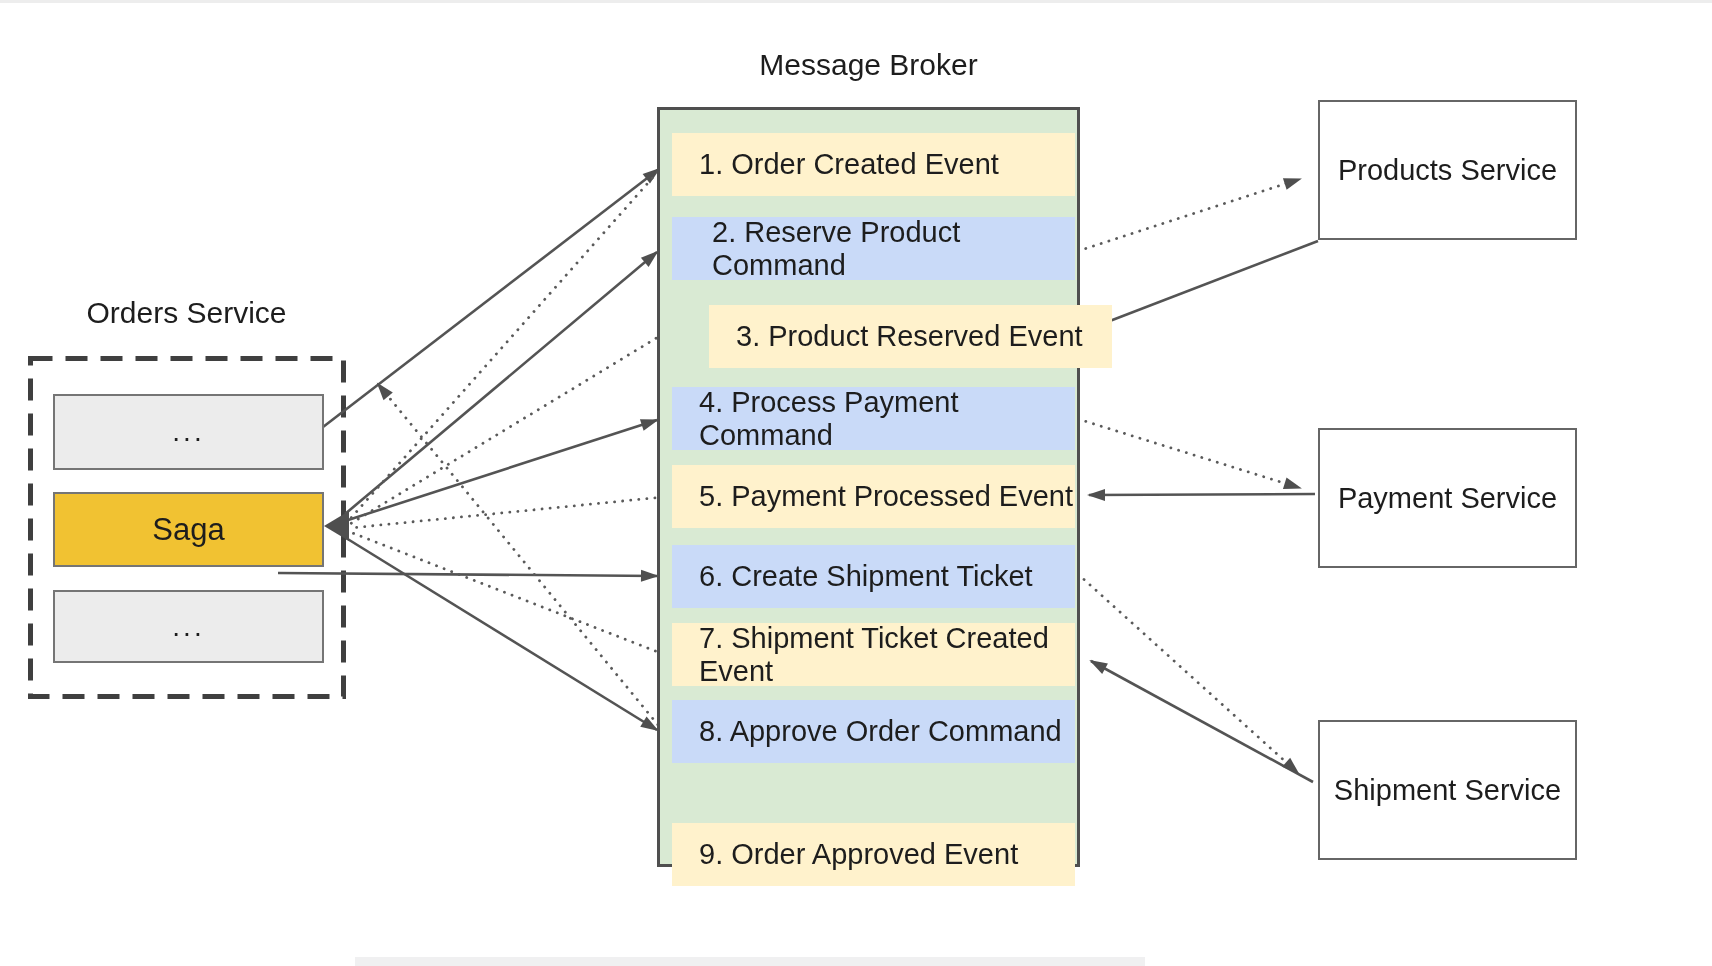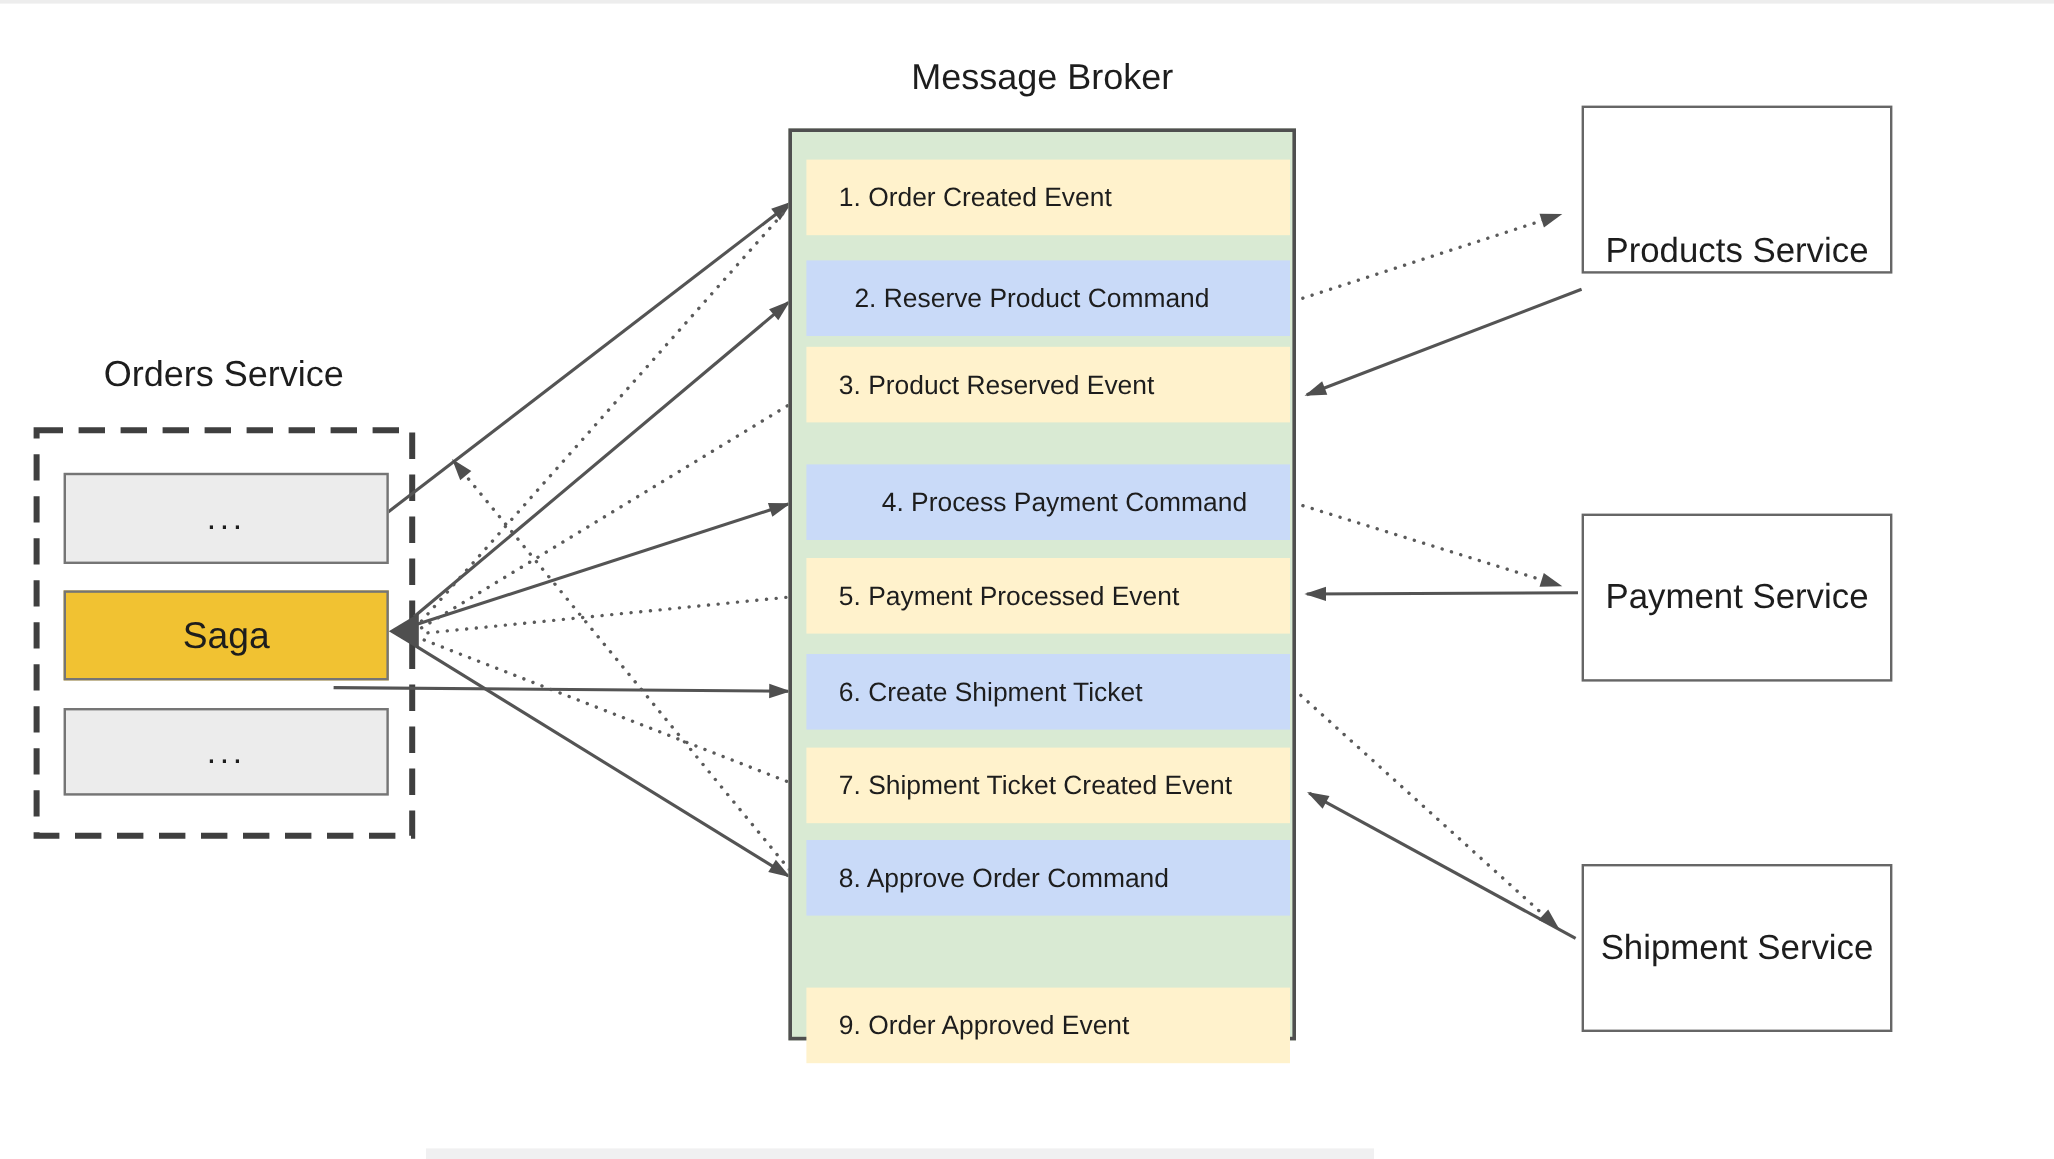--- a/index.html
+++ b/index.html
@@ -22,34 +22,34 @@
   .solid{stroke:var(--arrow);stroke-width:2.6;fill:none;}
   .dot{stroke:#5a5a5a;stroke-width:2.8;fill:none;stroke-dasharray:0.1 8;stroke-linecap:round;}
 
   .diagram-label{position:absolute;text-align:center;font-size:30px;color:var(--text);}
   .broker-title{left:657px;top:48px;width:423px;}
   .orders-title{left:28px;top:296px;width:317px;}
 
   .broker-box{position:absolute;left:657px;top:107px;width:423px;height:760px;
     background:var(--broker-bg);border:3px solid #4f4f4f;}
   .broker-row{position:absolute;left:672px;width:403px;height:63px;
-    display:flex;align-items:center;padding-left:27px;font-size:22px;}
+    display:flex;align-items:center;padding-left:27px;font-size:29px;}
   .broker-row.event{background:var(--event-row);}
   .broker-row.command{background:var(--command-row);}
 
   .orders-group{position:absolute;left:28px;top:356px;width:317px;height:342px;}
   .inner-box{position:absolute;left:53px;width:271px;display:flex;align-items:center;
     justify-content:center;border:2px solid #757575;font-size:28px;}
   .placeholder-1{top:394px;height:76px;background:var(--placeholder-fill);letter-spacing:3px;}
   .saga-box{top:492px;height:75px;background:var(--saga-fill);font-size:31px;}
   .placeholder-2{top:590px;height:73px;background:var(--placeholder-fill);letter-spacing:3px;}
 
   .service-box{position:absolute;left:1318px;width:259px;height:140px;background:#fff;
     border:2px solid #666;display:flex;align-items:center;justify-content:center;font-size:29px;}
-  .service-products{top:88px;align-items:flex-end;}
+  .service-products{top:100px;}
   .service-payment{top:428px;}
   .service-shipment{top:720px;}
 </style>
 </head>
 <body>
 
 <div class="canvas">
 
   <div class="top-edge"></div>
 
@@ -88,21 +88,21 @@
   <div class="diagram-label broker-title">Message Broker</div>
   <div class="diagram-label orders-title">Orders Service</div>
 
   <div class="broker-box"></div>
   <div class="broker-row event" style="top:133px;">
       <span>1. Order Created Event</span>
     </div>
   <div class="broker-row command" style="top:217px;padding-left:40px;">
       <span>2. Reserve Product Command</span>
     </div>
-  <div class="broker-row event" style="top:289px;">
+  <div class="broker-row event" style="top:305px;margin-left:37px;">
       <span>3. Product Reserved Event</span>
     </div>
   <div class="broker-row command" style="top:387px;justify-content:center;">
       <span>4. Process Payment Command</span>
     </div>
   <div class="broker-row event" style="top:465px;">
       <span>5. Payment Processed Event</span>
     </div>
   <div class="broker-row command" style="top:545px;">
       <span>6. Create Shipment Ticket</span>

